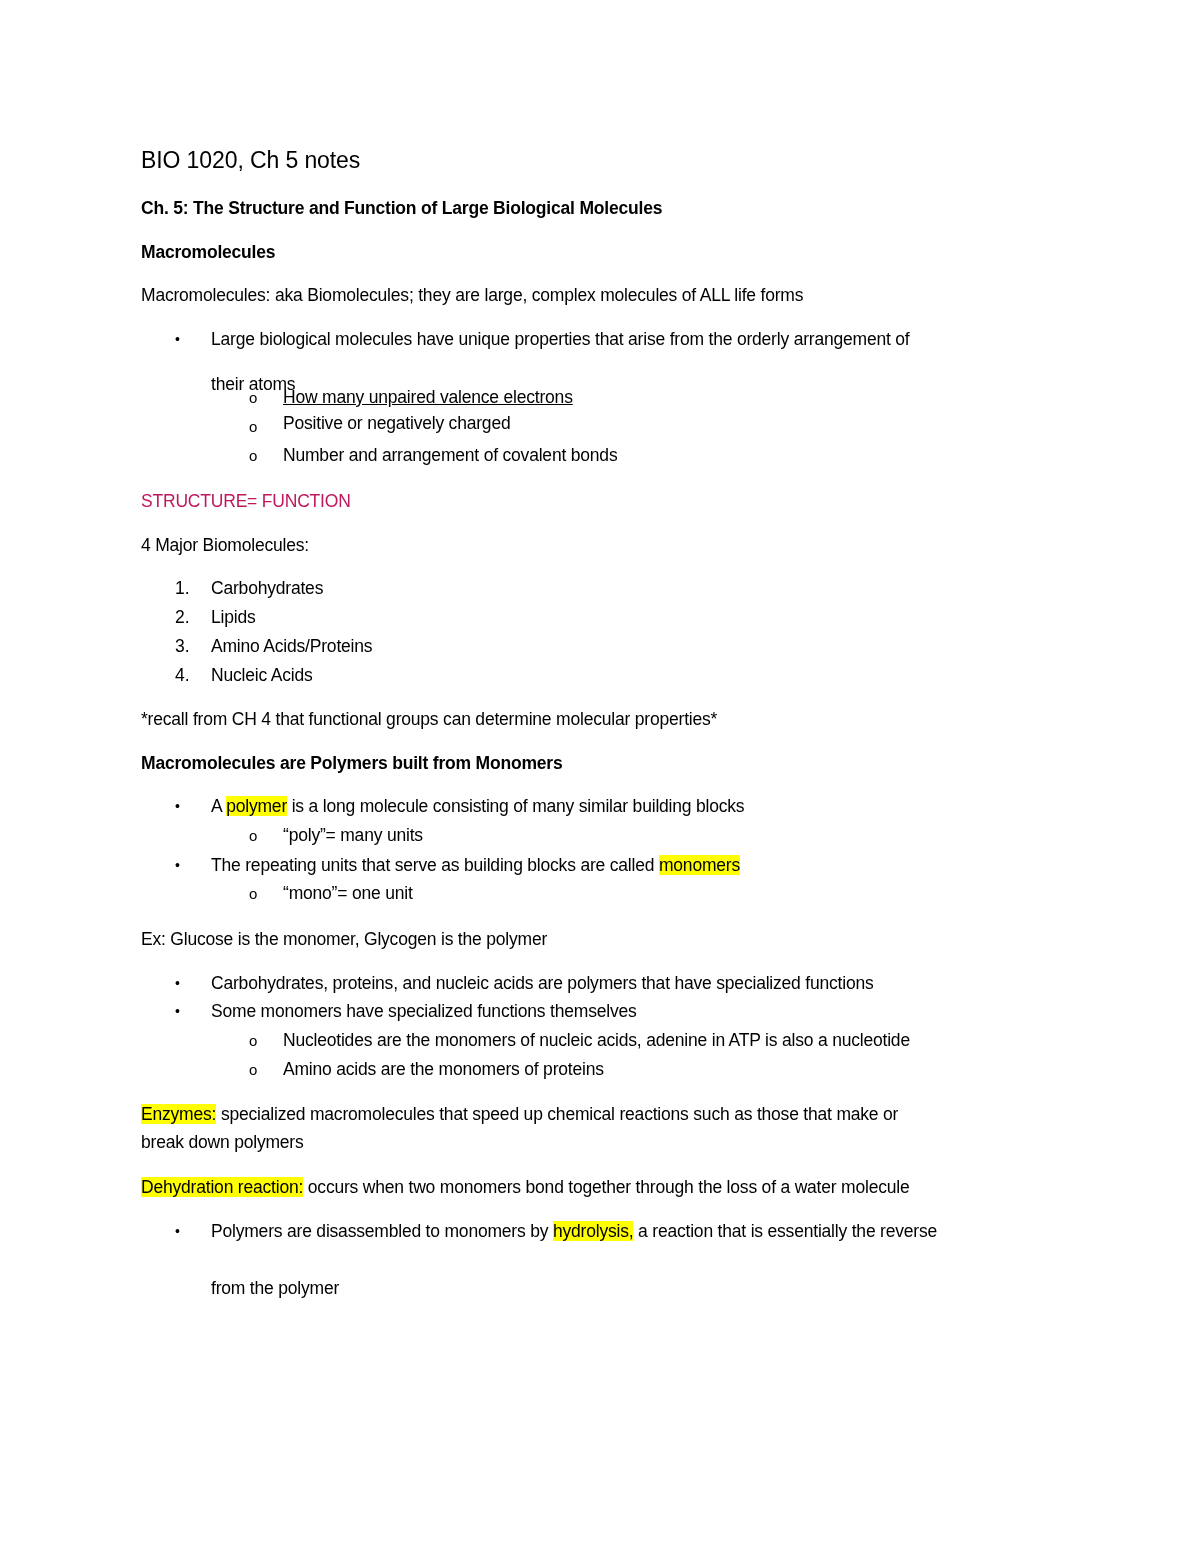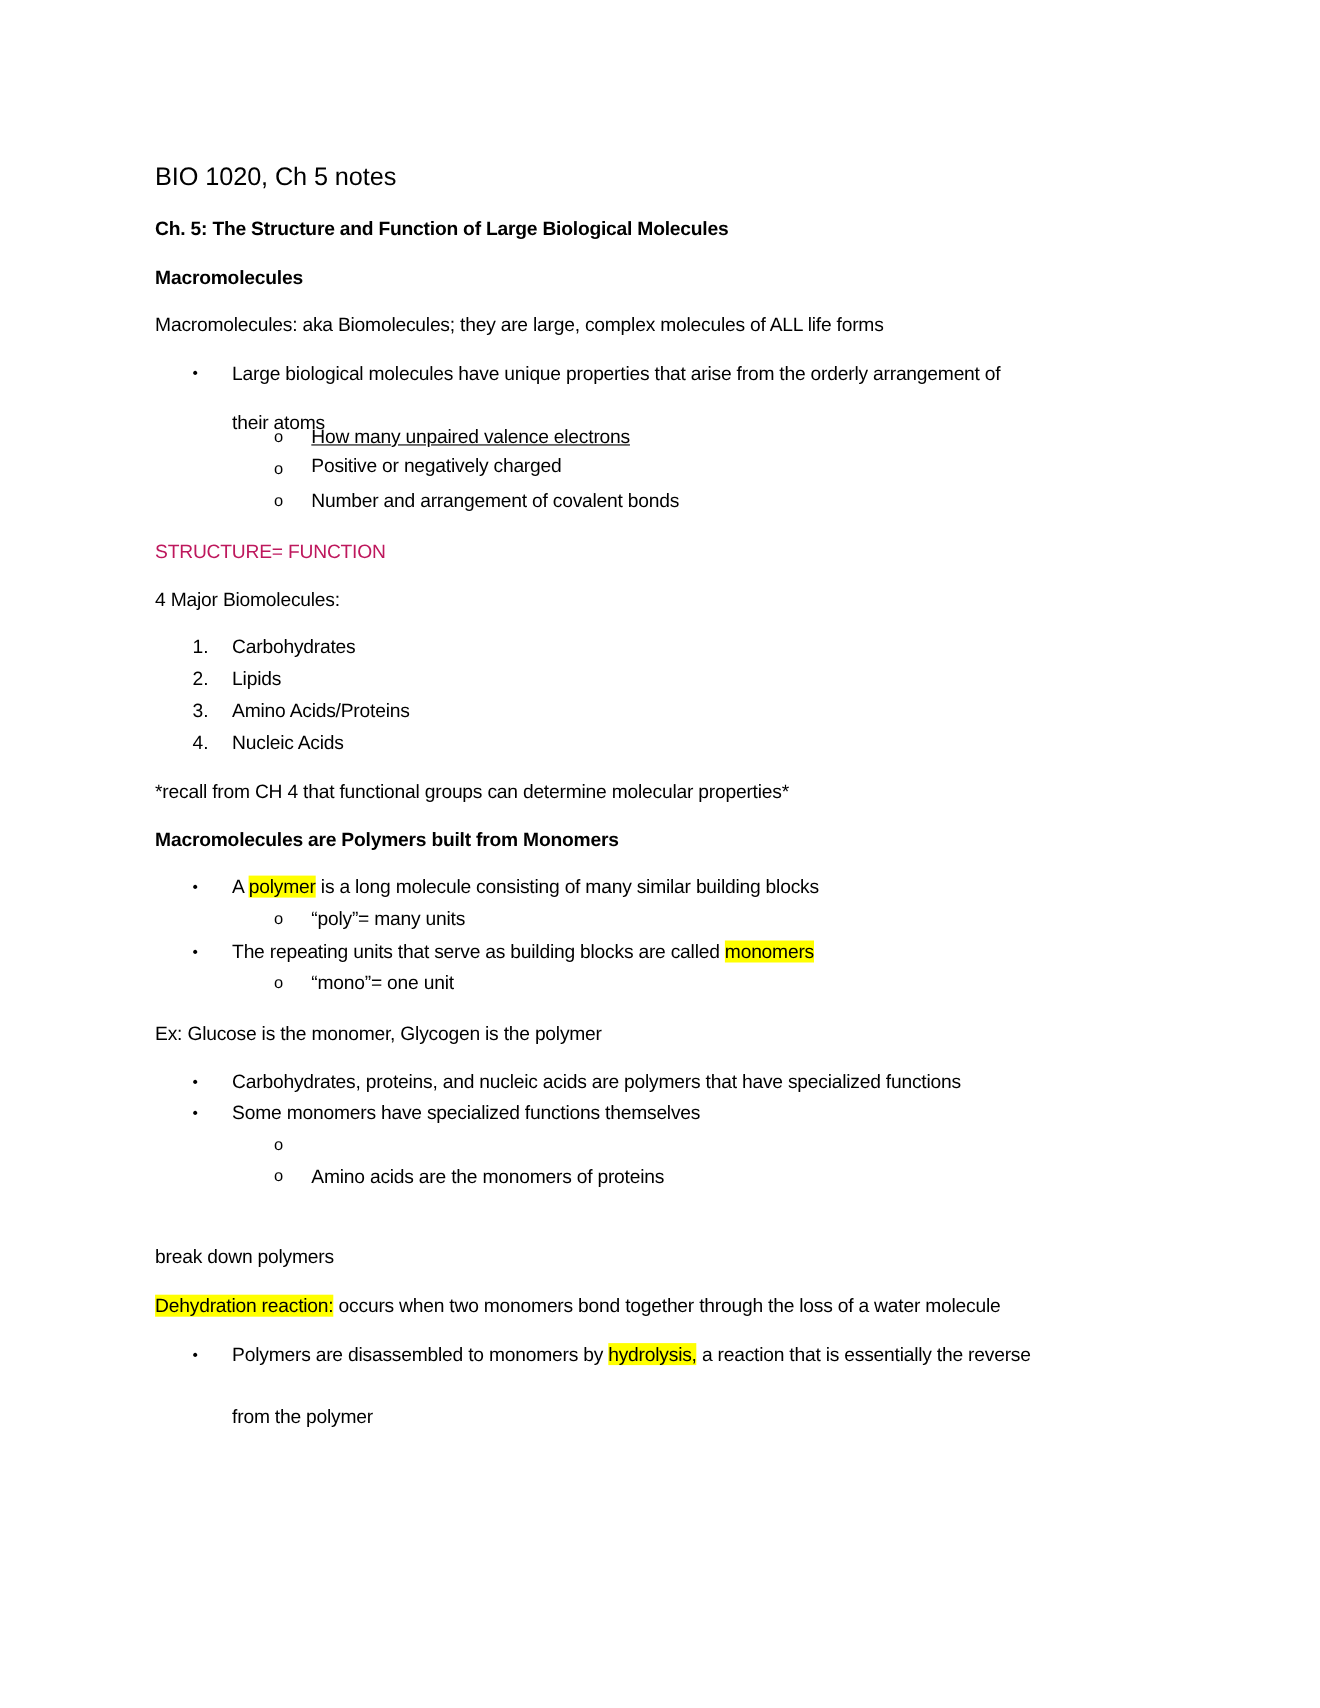--- a/index.html
+++ b/index.html
@@ -71,23 +71,25 @@
   <div class="line l3" style="top:882px;">“mono”= one unit</div>
 
   <div class="line" style="top:928px;">Ex: Glucose is the monomer, Glycogen is the polymer</div>
 
   <span class="bullet" style="top:972px;">•</span>
   <div class="line l2" style="top:972px;">Carbohydrates, proteins, and nucleic acids are polymers that have specialized functions</div>
   <span class="bullet" style="top:1000px;">•</span>
   <div class="line l2" style="top:1000px;">Some monomers have specialized functions themselves</div>
 
   <span class="sub-bullet" style="top:1030px;">o</span>
+  <div class="line l3" style="top:1029px;">Nucleotides are the monomers of nucleic acids, adenine in ATP is also a nucleotide</div>
   <span class="sub-bullet" style="top:1059px;">o</span>
   <div class="line l3" style="top:1058px;">Amino acids are the monomers of proteins</div>
 
+  <div class="line" style="top:1103px;"><span class="hl">Enzymes:</span><span> specialized macromolecules that speed up chemical reactions such as those that make or</span></div>
   <div class="line" style="top:1131px;">break down polymers</div>
 
   <div class="line" style="top:1176px;"><span class="hl">Dehydration reaction:</span><span> occurs when two monomers bond together through the loss of a water molecule</span></div>
 
   <span class="bullet" style="top:1220px;">•</span>
   <div class="line l2" style="top:1220px;"><span>Polymers are disassembled to monomers by </span><span class="hl">hydrolysis,</span><span> a reaction that is essentially the reverse</span></div>
   <div class="line l2" style="top:1277px;">from the polymer</div>
 
 </div>
 

